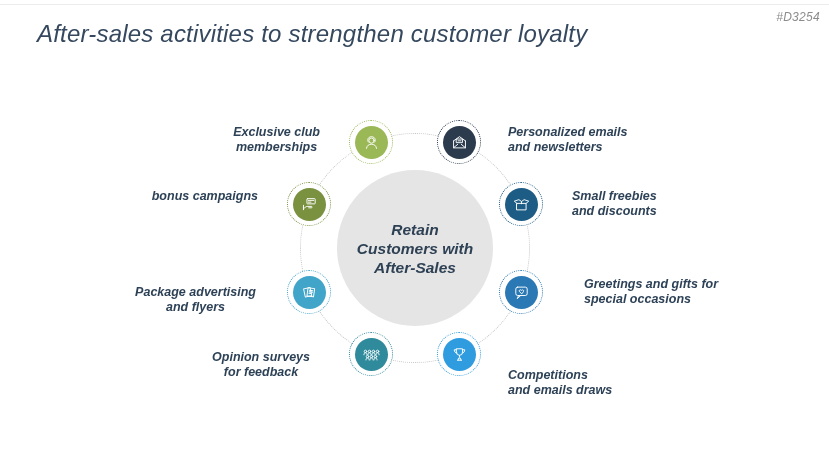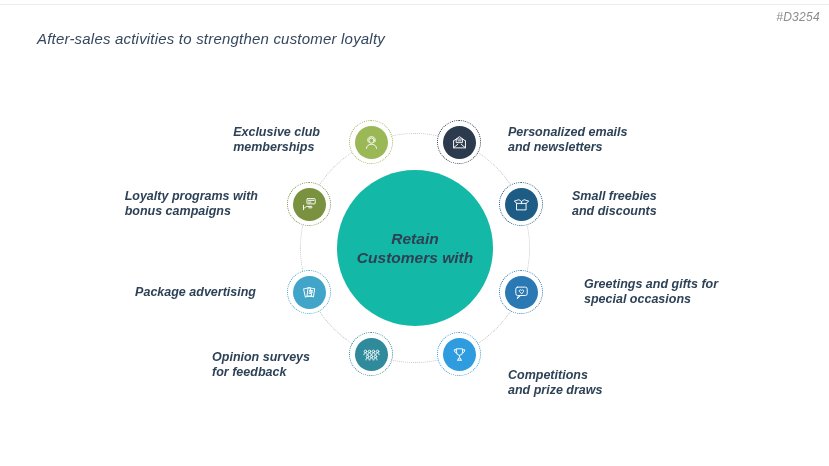--- a/index.html
+++ b/index.html
@@ -3,69 +3,70 @@
 <meta charset="utf-8">
 <style>
   html,body{margin:0;padding:0;background:#fff;}
   .slide{
     position:relative;width:829px;height:466px;background:#ffffff;overflow:hidden;
     font-family:"Liberation Sans",sans-serif;
     font-style:italic;
   }
   .top-rule{position:absolute;left:0;top:4px;width:829px;height:1px;background:#ececec;}
   .badge{position:absolute;right:9px;top:10px;font-size:12px;color:#8c8c8c;letter-spacing:.3px;}
-  .title{position:absolute;left:37px;top:30px;font-size:15px;letter-spacing:.2px;color:#35485e;}
+  .title{position:absolute;left:37px;top:20px;font-size:24px;letter-spacing:.2px;color:#35485e;}
 
   
   .big-dotted-circle{
     position:absolute;left:300px;top:133px;width:230px;height:230px;border-radius:50%;
     border:1.5px dotted #c4c4c4;box-sizing:border-box;
   }
   .center-circle{
     position:absolute;left:337px;top:170px;width:156px;height:156px;border-radius:50%;
-    background:#14b8a6;display:flex;align-items:center;justify-content:center;text-align:center;
+    background:#e5e5e5;display:flex;align-items:center;justify-content:center;text-align:center;
   }
   .center-text{font-size:15.5px;font-weight:bold;color:#2e4154;line-height:19px;}
   .center-text span{display:block;}
 
   .node{position:absolute;width:44px;height:44px;}
   .node-ring{position:absolute;inset:0;border-radius:50%;border:1px dotted #999;background:#fff;box-sizing:border-box;}
   .node-circle{
     position:absolute;left:5.5px;top:5.5px;width:33px;height:33px;border-radius:50%;
     display:flex;align-items:center;justify-content:center;
   }
   .node-circle svg{display:block;}
 
   .n0{left:349px;top:120px;} .n1{left:437px;top:120px;}
   .n2{left:499px;top:182px;} .n3{left:499px;top:270px;}
   .n4{left:437px;top:332px;} .n5{left:349px;top:332px;}
   .n6{left:287px;top:270px;} .n7{left:287px;top:182px;}
 
   .label{position:absolute;font-size:12.5px;font-weight:bold;color:#2e4257;line-height:15px;white-space:nowrap;}
   .label span{display:block;}
-  .label.right{text-align:left;}
+  .label.right{text-align:center;}
   .l0{right:509px;top:125px;} .l1{left:508px;top:125px;}
   .l2{left:572px;top:189px;}  .l3{left:572px;top:277px;margin-left:12px;}
   .l4{left:508px;top:340px;margin-top:28px;}  .l5{right:519px;top:350px;margin-left:47px;}
   .l6{right:573px;top:285px;} .l7{right:571px;top:189px;}
 </style>
 </head>
 <body>
 
 <div class="slide">
   <div class="top-rule"></div>
   <div class="badge">#D3254</div>
   <div class="title">After-sales activities to strengthen customer loyalty</div>
 
   <div class="big-dotted-circle"></div>
 
   <div class="center-circle">
     <div class="center-text">
       <span>Retain</span>
       <span>Customers with</span>
+      <span>After-Sales</span>
     </div>
   </div>
 
   <div class="node n0">
     <div class="node-ring" style="border-color: rgb(155, 184, 87);"></div>
     <div class="node-circle" style="background-color: rgb(155, 184, 87);">
       <svg width="19" height="19" viewBox="0 0 24 24" fill="none" stroke="#fff" stroke-width="1.2" stroke-linecap="round" stroke-linejoin="round">
         <circle cx="12" cy="9.6" r="3.3"></circle>
         <path d="M7.9 11.4C6.6 9.8 6.9 4.7 12 4.7s5.4 5.1 4.1 6.7"></path>
         <path d="M5.6 19.4c.7-3.7 3.1-5.2 6.4-5.2s5.7 1.5 6.4 5.2"></path>
@@ -179,26 +180,26 @@
   <div class="label l1">
     <span>Personalized emails</span>
     <span>and newsletters</span>
   </div>
   <div class="label l3">
     <span>Greetings and gifts for</span>
     <span>special occasions</span>
   </div>
   <div class="label l4">
     <span>Competitions</span>
-    <span>and prize draws</span>
+    <span>and emails draws</span>
   </div>
   <div class="label l5 right">
     <span>Opinion surveys</span>
     <span>for feedback</span>
   </div>
   <div class="label l6 right">
     <span>Package advertising</span>
+    <span>and flyers</span>
   </div>
   <div class="label l7 right">
-    <span>Loyalty programs with</span>
     <span>bonus campaigns</span>
   </div>
 </div>
 
 </body></html>

